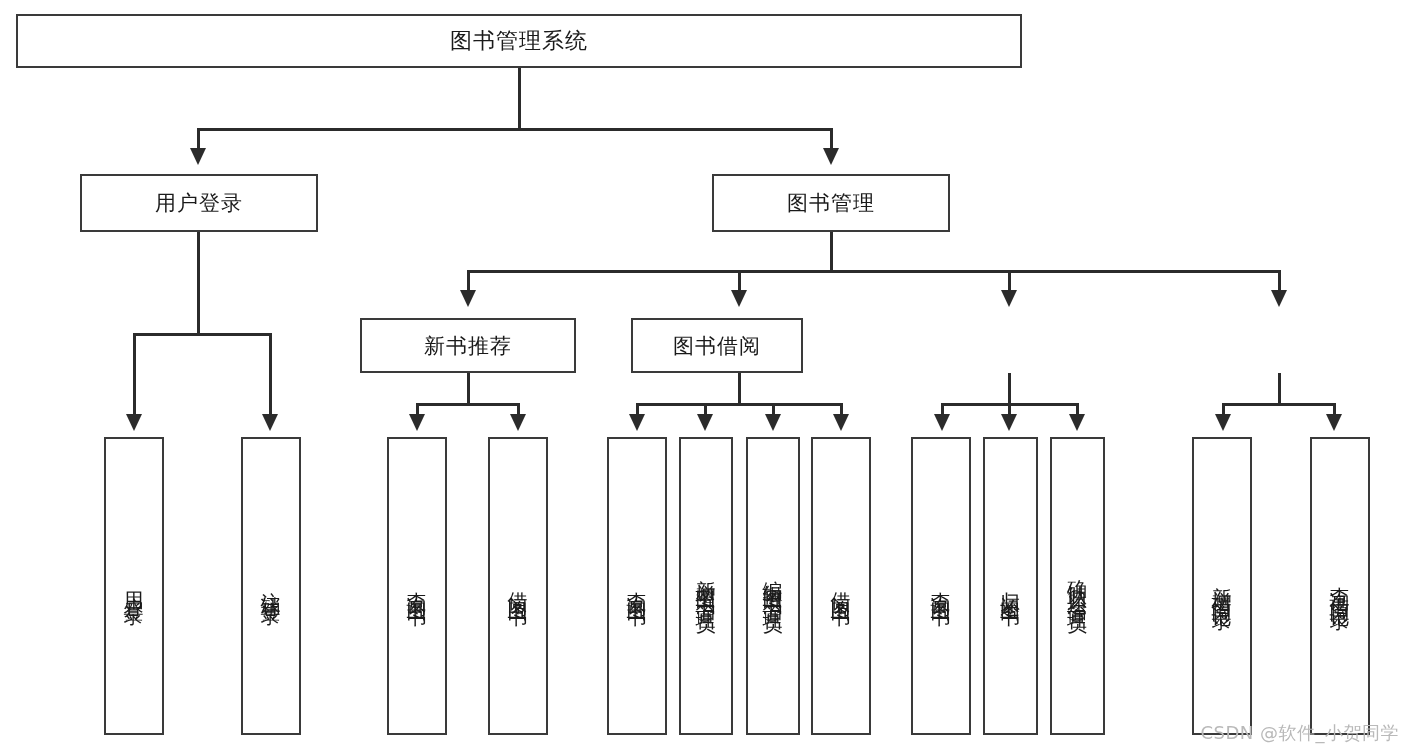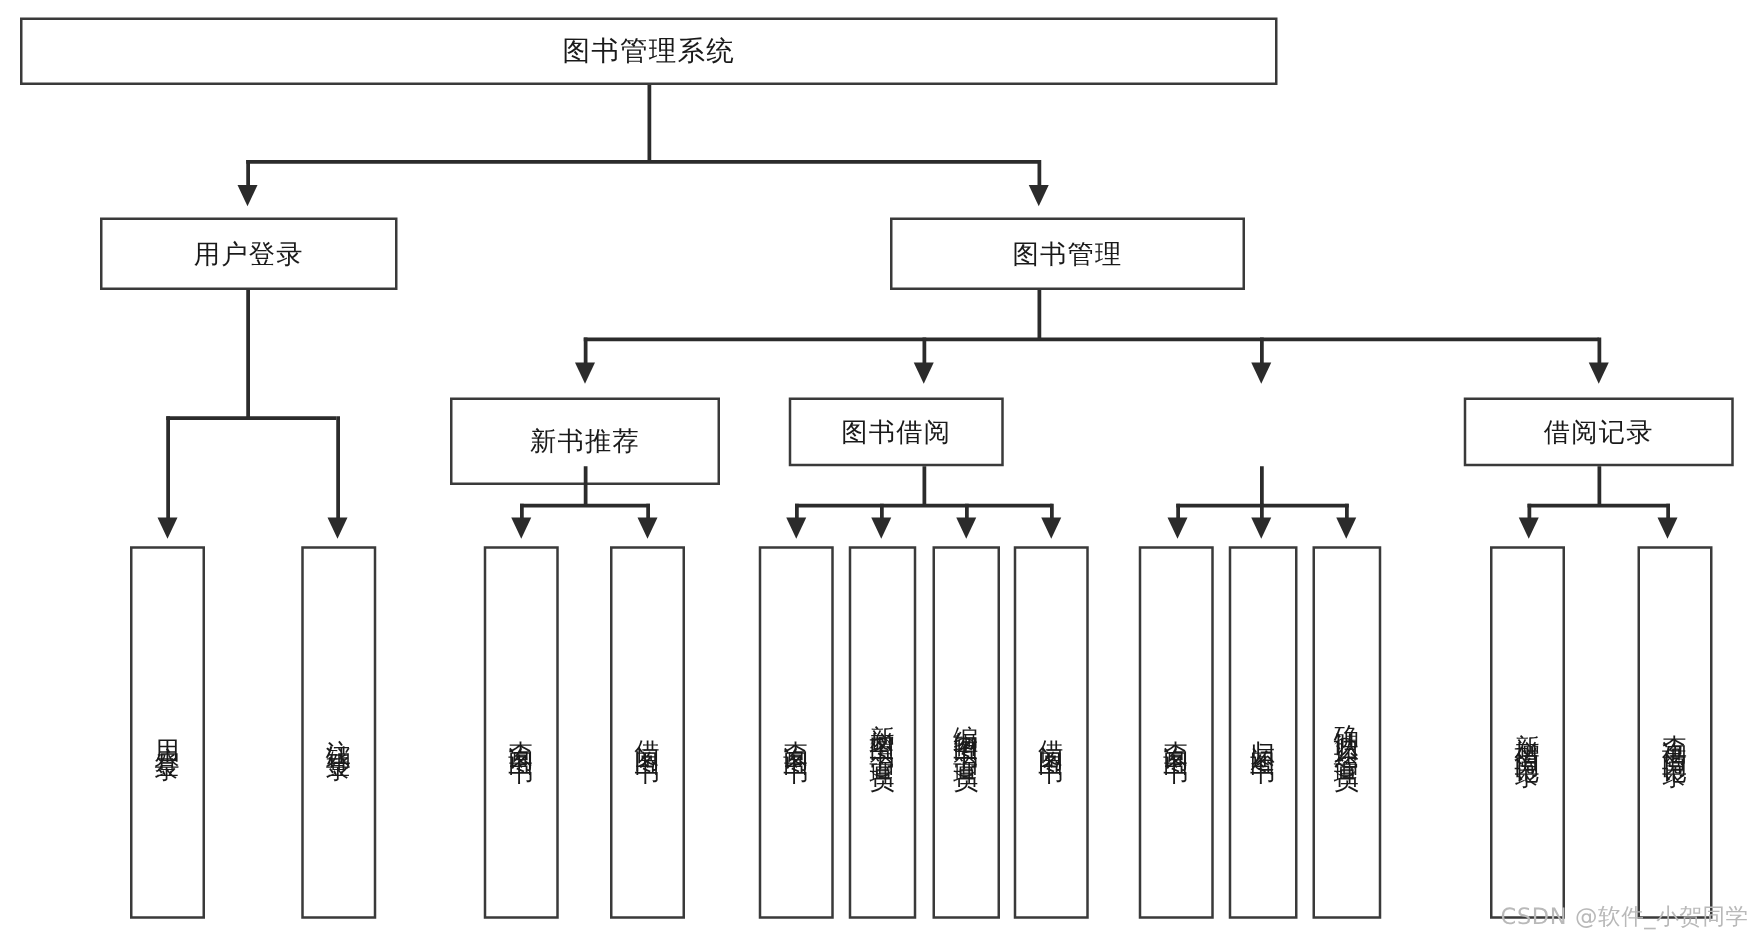--- a/index.html
+++ b/index.html
@@ -93,21 +93,21 @@
 
   <div class="hline" style="left:197px;top:128px;width:635px;"></div>
   <div class="vline" style="left:197px;top:128px;height:22px;"></div>
   <div class="arrow" style="left:190px;top:148px;"></div>
   <div class="vline" style="left:830px;top:128px;height:22px;"></div>
   <div class="arrow" style="left:823px;top:148px;"></div>
 
   <div class="node h" style="left:80px;top:174px;width:238px;height:58px;">
     <span>用户登录</span>
   </div>
-  <div class="node h" style="left:712px;top:174px;width:284px;height:58px;">
+  <div class="node h" style="left:712px;top:174px;width:238px;height:58px;">
     <span>图书管理</span>
   </div>
 
   <div class="vline" style="left:197px;top:232px;height:103px;"></div>
   <div class="hline" style="left:133px;top:333px;width:136px;"></div>
   <div class="vline" style="left:133px;top:333px;height:82px;"></div>
   <div class="arrow" style="left:126px;top:414px;"></div>
   <div class="vline" style="left:269px;top:333px;height:82px;"></div>
   <div class="arrow" style="left:262px;top:414px;"></div>
 
@@ -116,28 +116,25 @@
 
   <div class="vline" style="left:467px;top:270px;height:22px;"></div>
   <div class="arrow" style="left:460px;top:290px;"></div>
   <div class="vline" style="left:738px;top:270px;height:22px;"></div>
   <div class="arrow" style="left:731px;top:290px;"></div>
   <div class="vline" style="left:1008px;top:270px;height:22px;"></div>
   <div class="arrow" style="left:1001px;top:290px;"></div>
   <div class="vline" style="left:1278px;top:270px;height:22px;"></div>
   <div class="arrow" style="left:1271px;top:290px;"></div>
 
-  <div class="node h" style="left:360px;top:318px;width:216px;height:70px;">
+  <div class="node h" style="left:360px;top:318px;width:216px;height:55px;">
     <span>新书推荐</span>
   </div>
   <div class="node h" style="left:631px;top:318px;width:172px;height:55px;">
     <span>图书借阅</span>
-  </div>
-  <div class="node h" style="left:1171px;top:318px;width:216px;height:55px;">
-    <span>借阅记录</span>
   </div>
 
   <div class="vline" style="left:467px;top:373px;height:32px;"></div>
   <div class="hline" style="left:416px;top:403px;width:104px;"></div>
   <div class="vline" style="left:416px;top:403px;height:12px;"></div>
   <div class="arrow" style="left:409px;top:414px;"></div>
   <div class="vline" style="left:517px;top:403px;height:12px;"></div>
   <div class="arrow" style="left:510px;top:414px;"></div>
 
   <div class="vline" style="left:738px;top:373px;height:32px;"></div>

